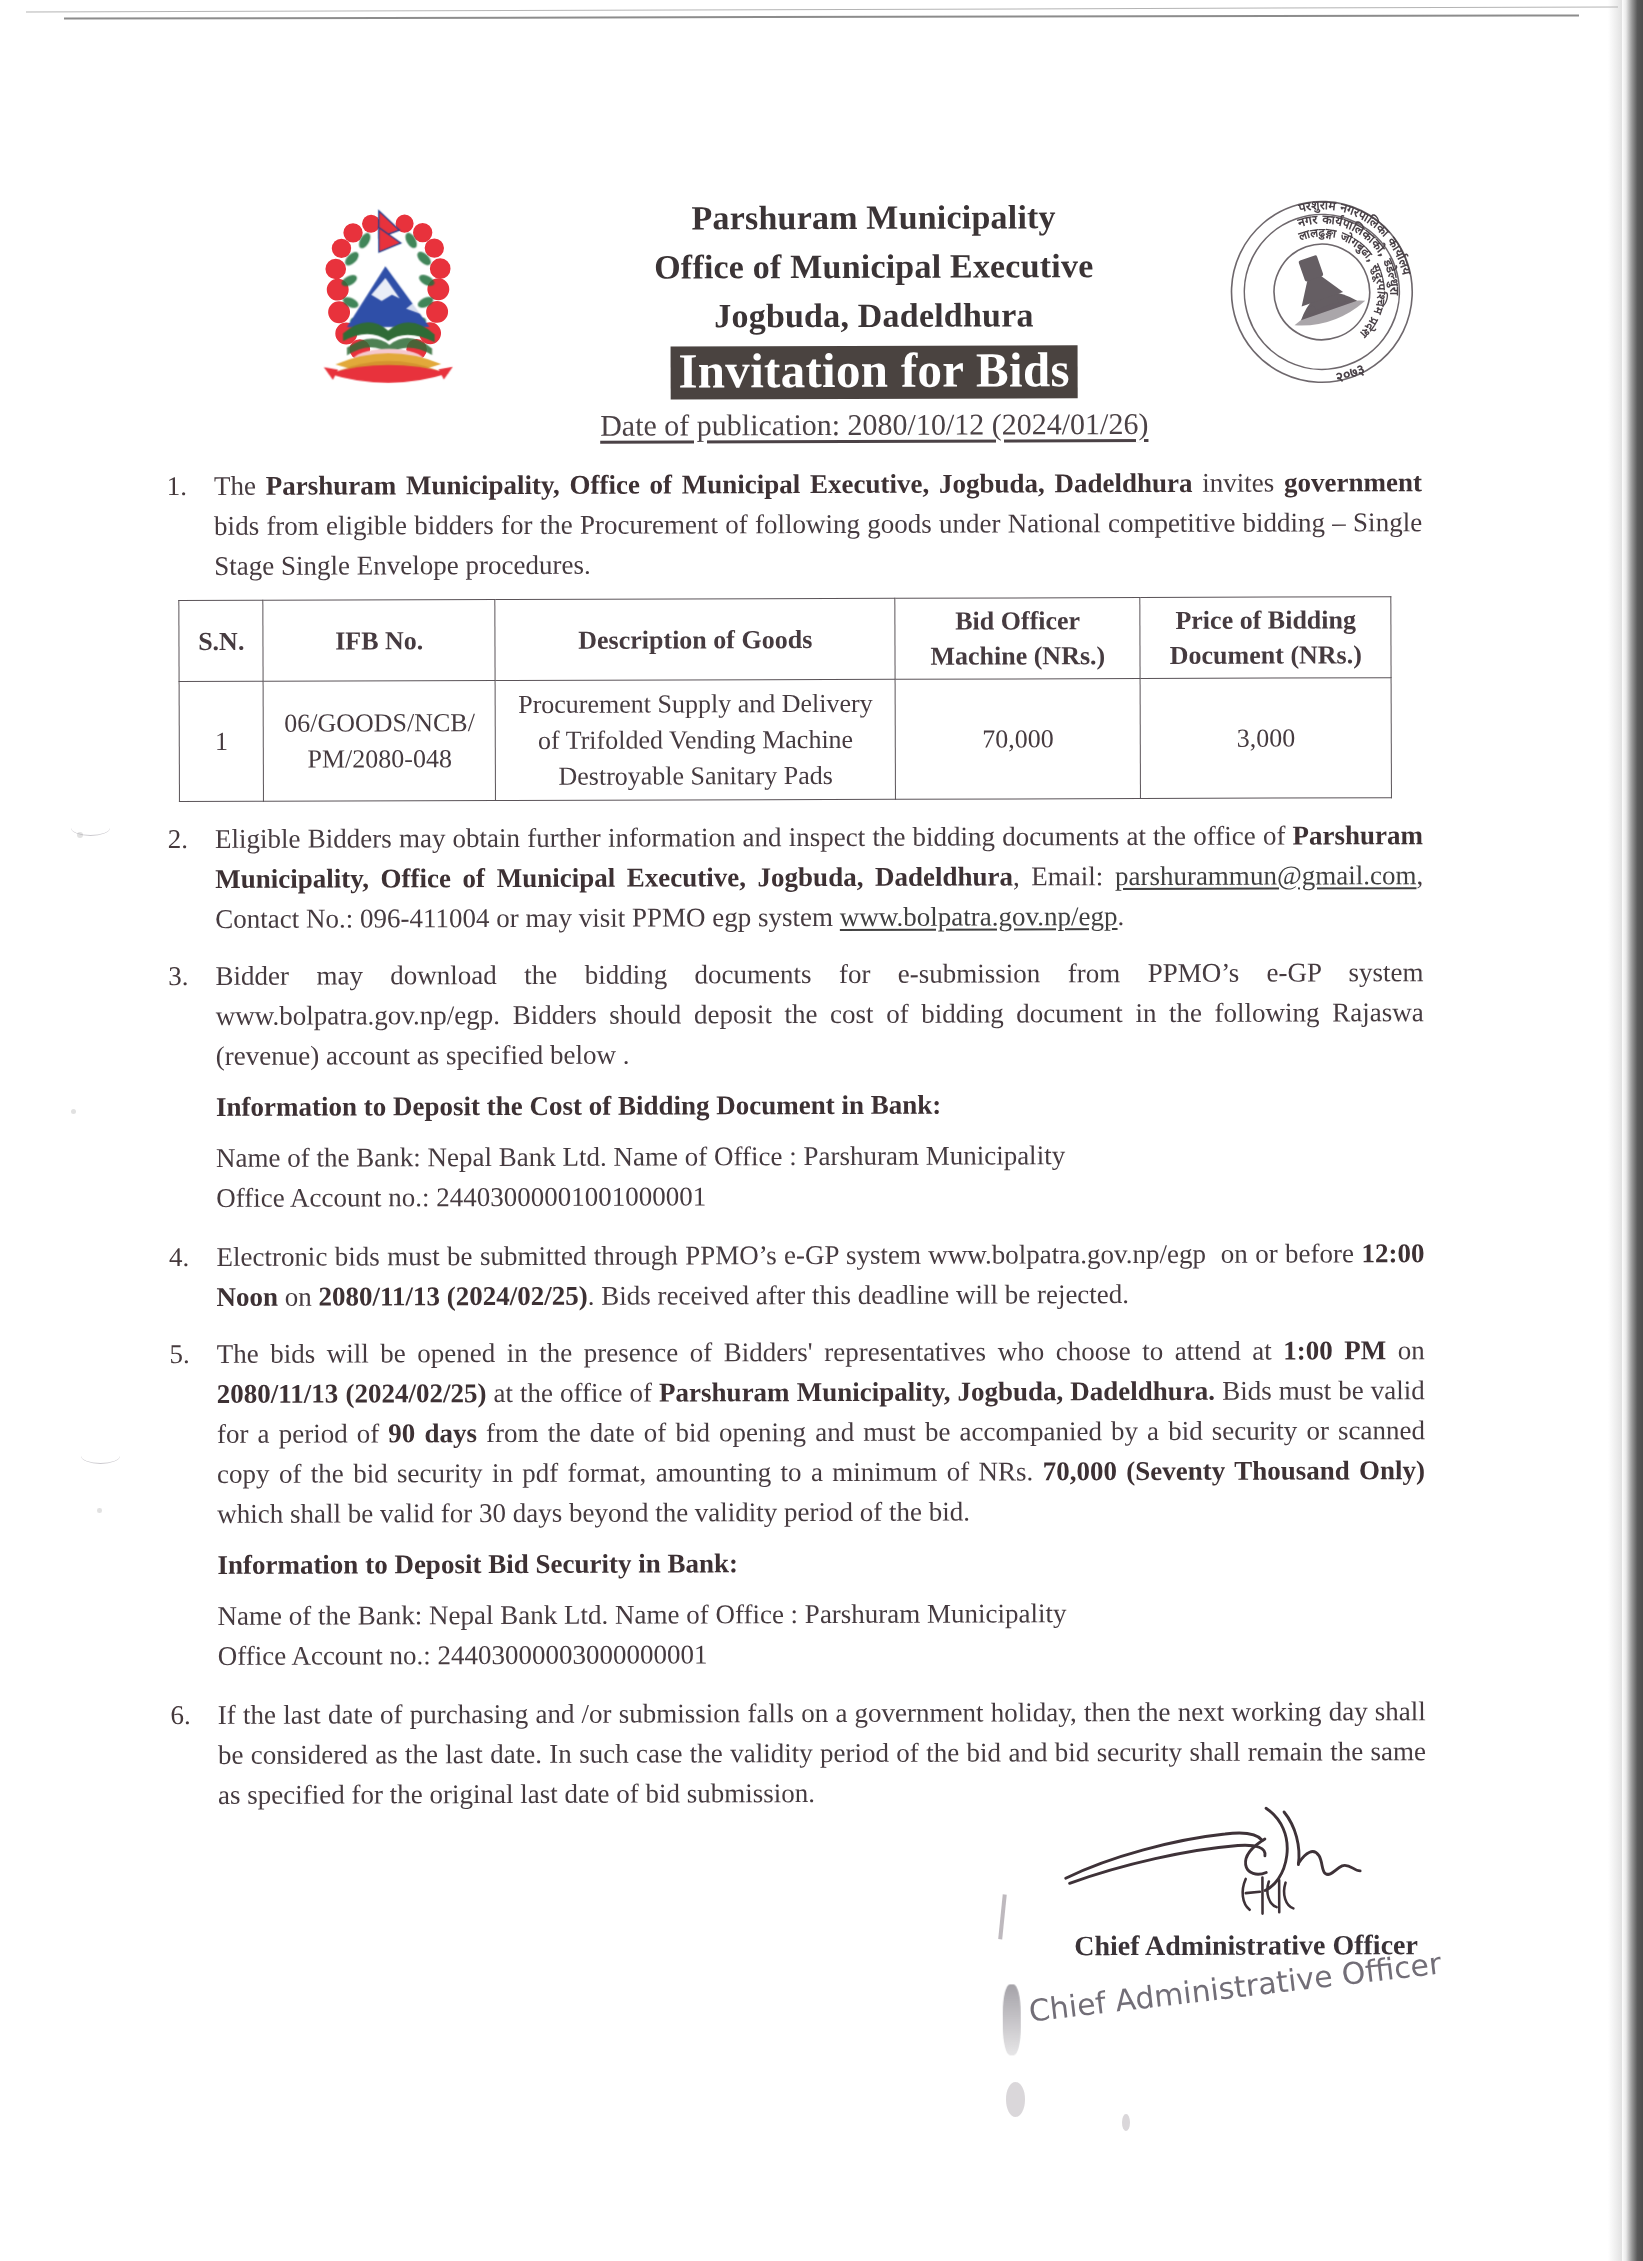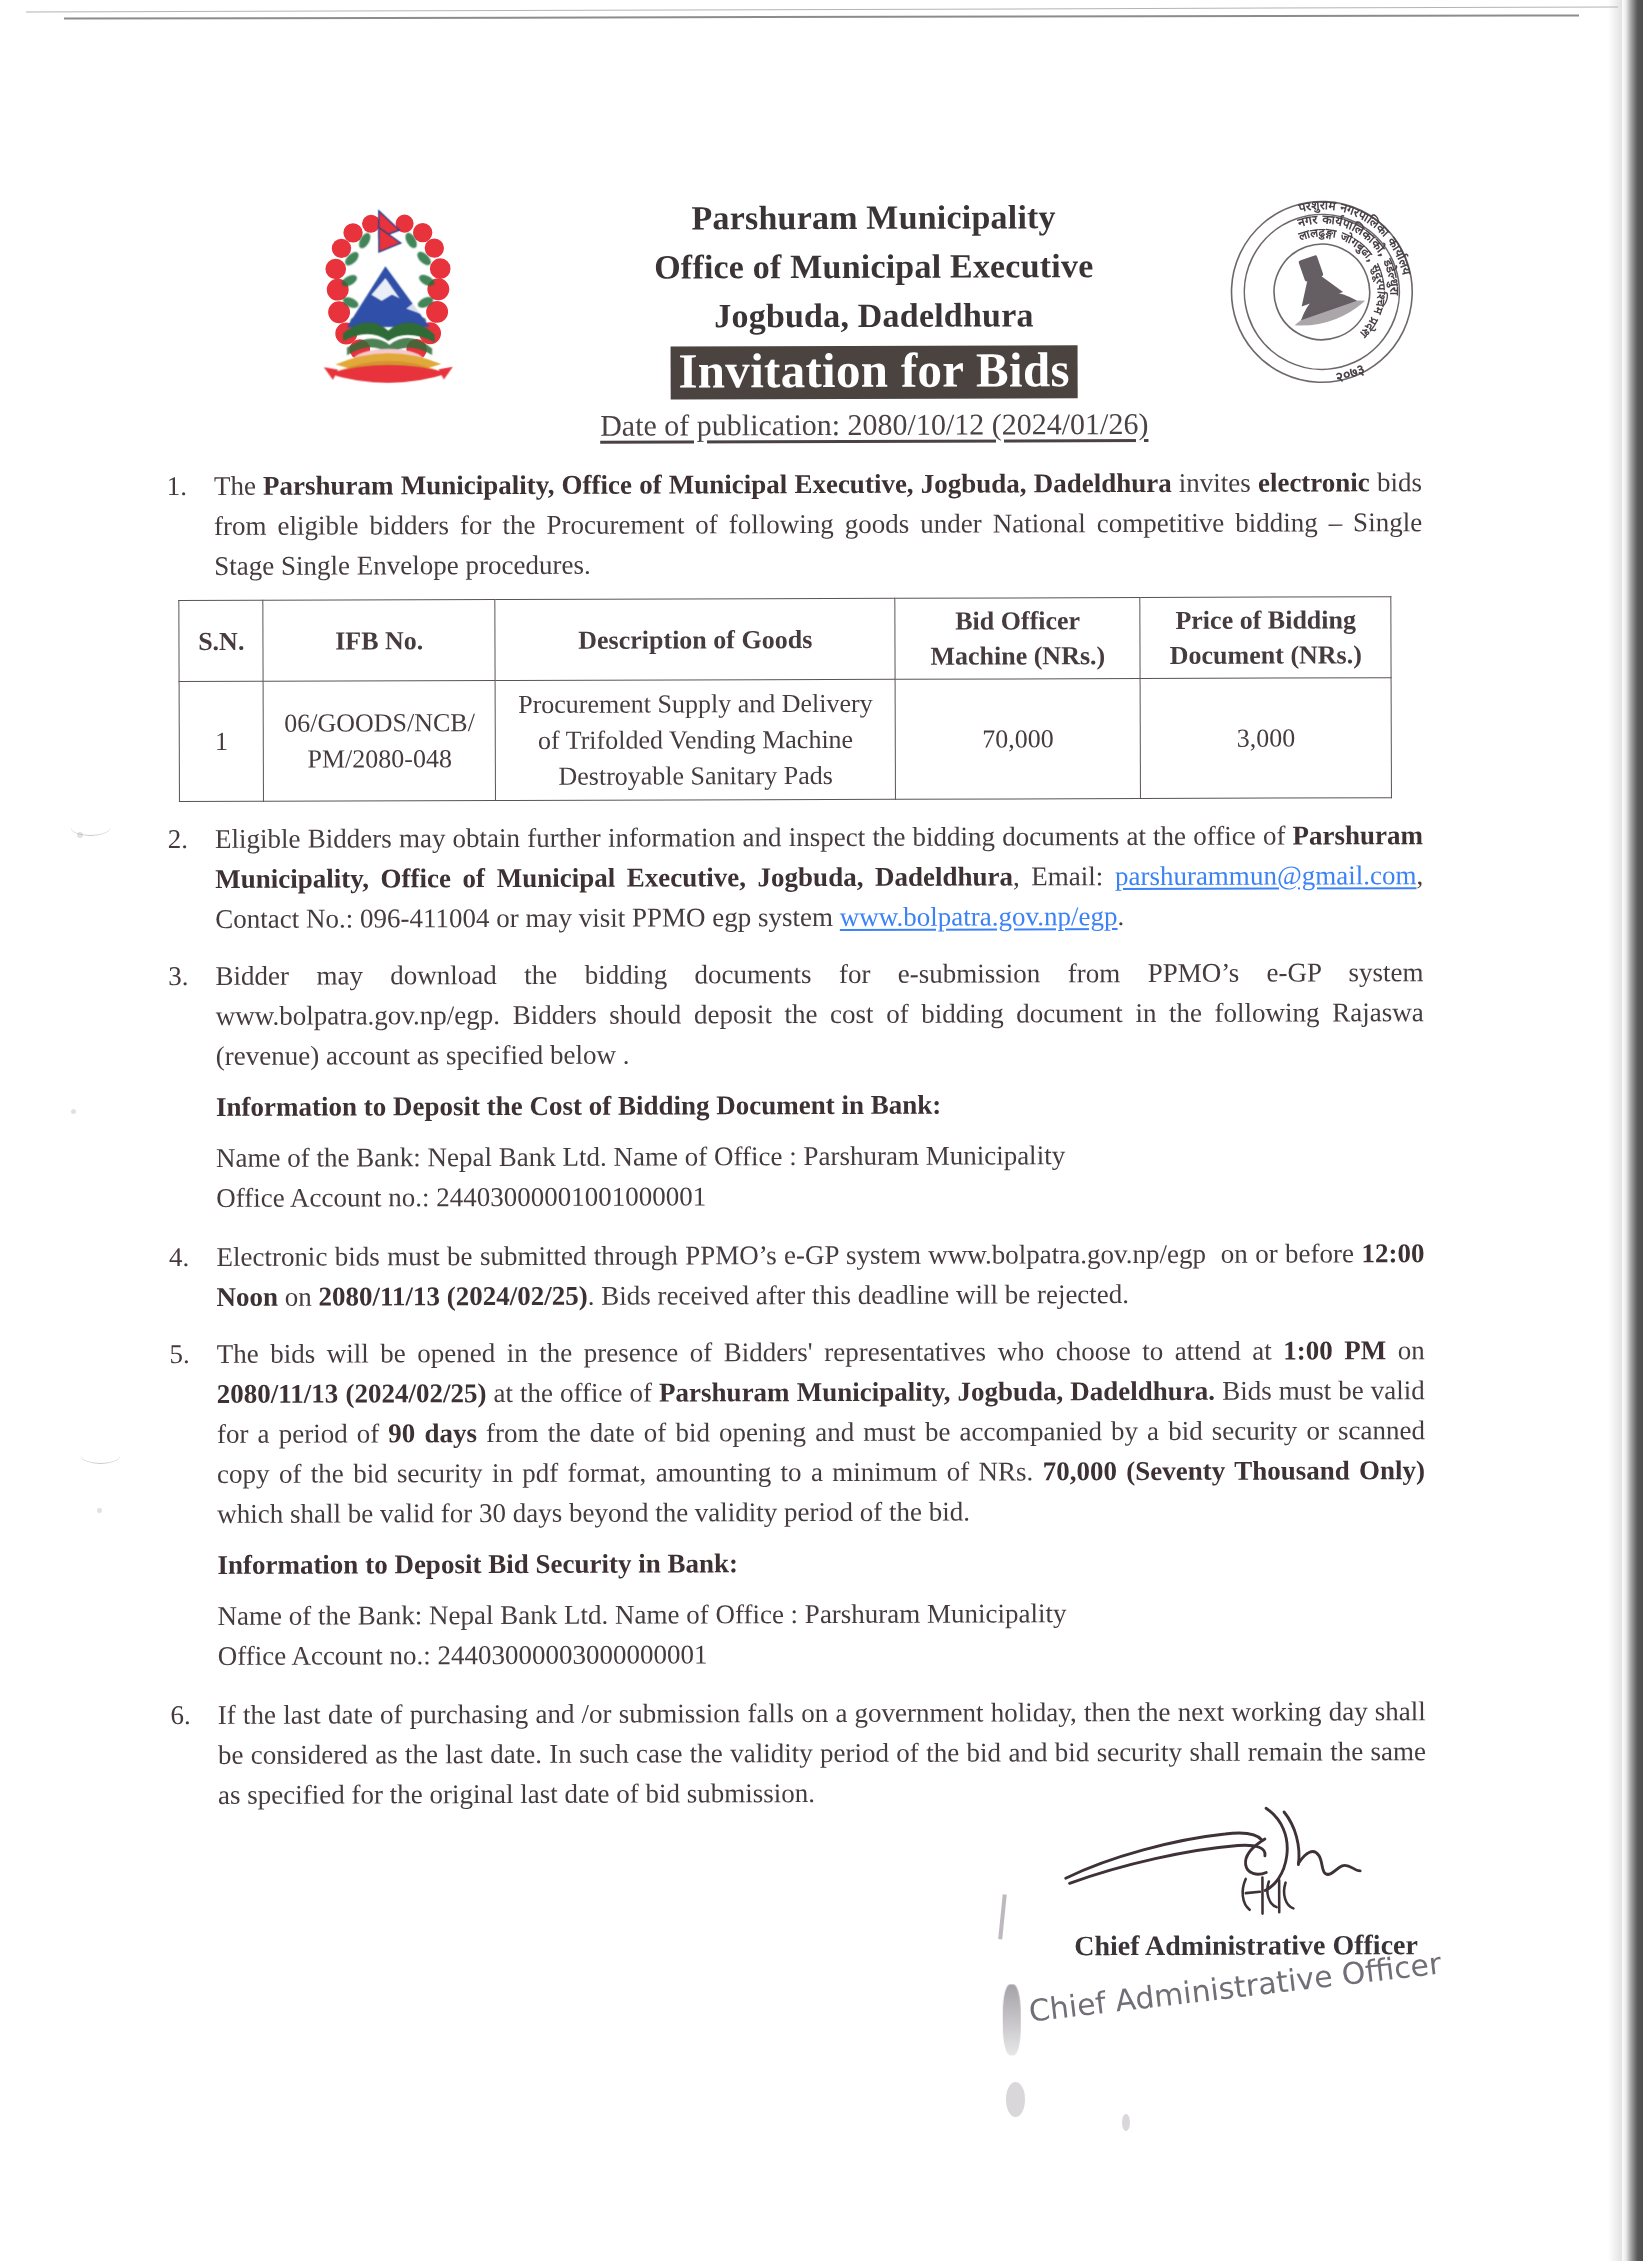--- a/index.html
+++ b/index.html
@@ -162,21 +162,21 @@
     flex: 1 1 auto;
     font-size: 27px;
     line-height: 40px;
     color: #463b40;
     text-align: justify;
     text-justify: inter-word;
     hyphens: none;
   }
   .clause-body b { color: #3d3134; }
   .lnk {
-    color: #3b82f6;
+    color: #404040;
     text-decoration: underline;
     text-underline-offset: 3.2px;
   }
   .sub-head {
     font-size: 27px;
     line-height: 40px;
     font-weight: bold;
     color: #3d3134;
     margin: 11.6px 0 10.3px 55px;
   }
@@ -423,21 +423,21 @@
           </g>
           <text x="165" y="306" text-anchor="middle" fill="#4a4248" font-family="'DejaVu Sans', sans-serif" font-size="22" font-weight="bold">२०७३</text>
         </svg>
       </div>
     </div>
 
     <div class="body">
 
       <div class="clause">
         <div class="clause-num">1.</div>
-        <div class="clause-body">The <b>Parshuram Municipality, Office of Municipal Executive, Jogbuda, Dadeldhura</b> invites <b>electronic</b> bids from eligible bidders for the Procurement of following goods under National competitive bidding – Single Stage Single Envelope procedures.</div>
+        <div class="clause-body">The <b>Parshuram Municipality, Office of Municipal Executive, Jogbuda, Dadeldhura</b> invites <b>government</b> bids from eligible bidders for the Procurement of following goods under National competitive bidding – Single Stage Single Envelope procedures.</div>
       </div>
 
       <div class="tbl-wrap">
         <table class="goods">
           <colgroup>
             <col class="c-sn">
               <col class="c-ifb">
               <col class="c-desc">
               <col class="c-sec">
               <col class="c-price">

